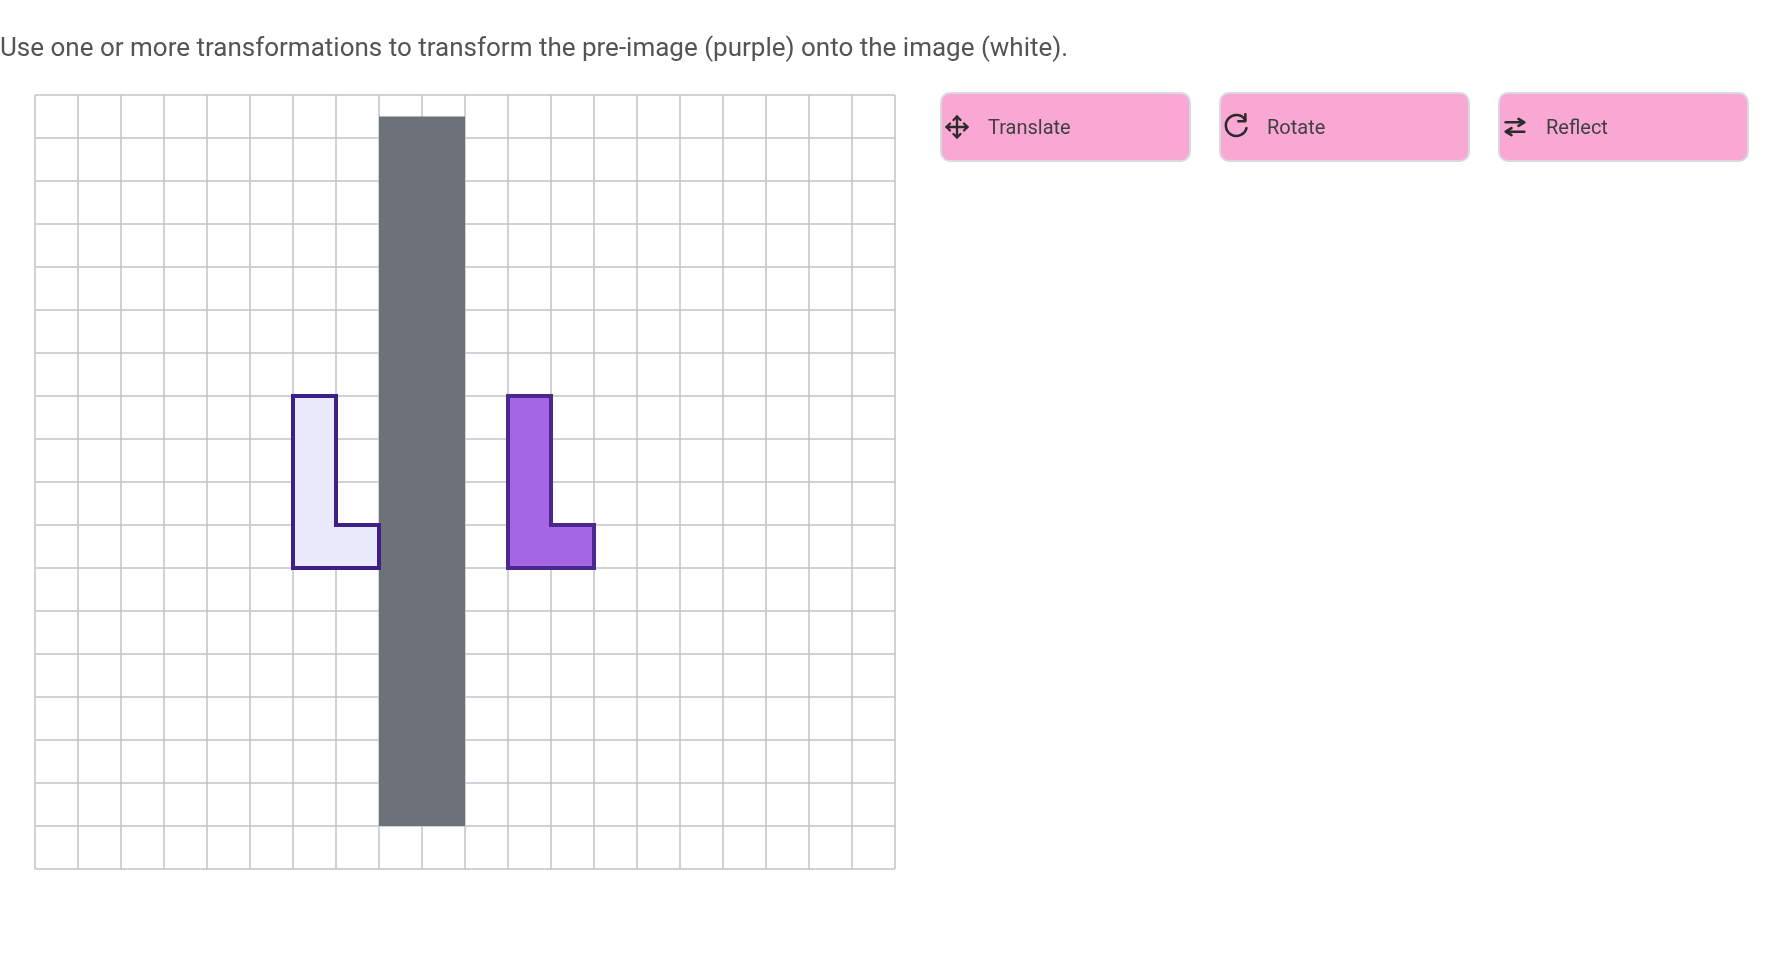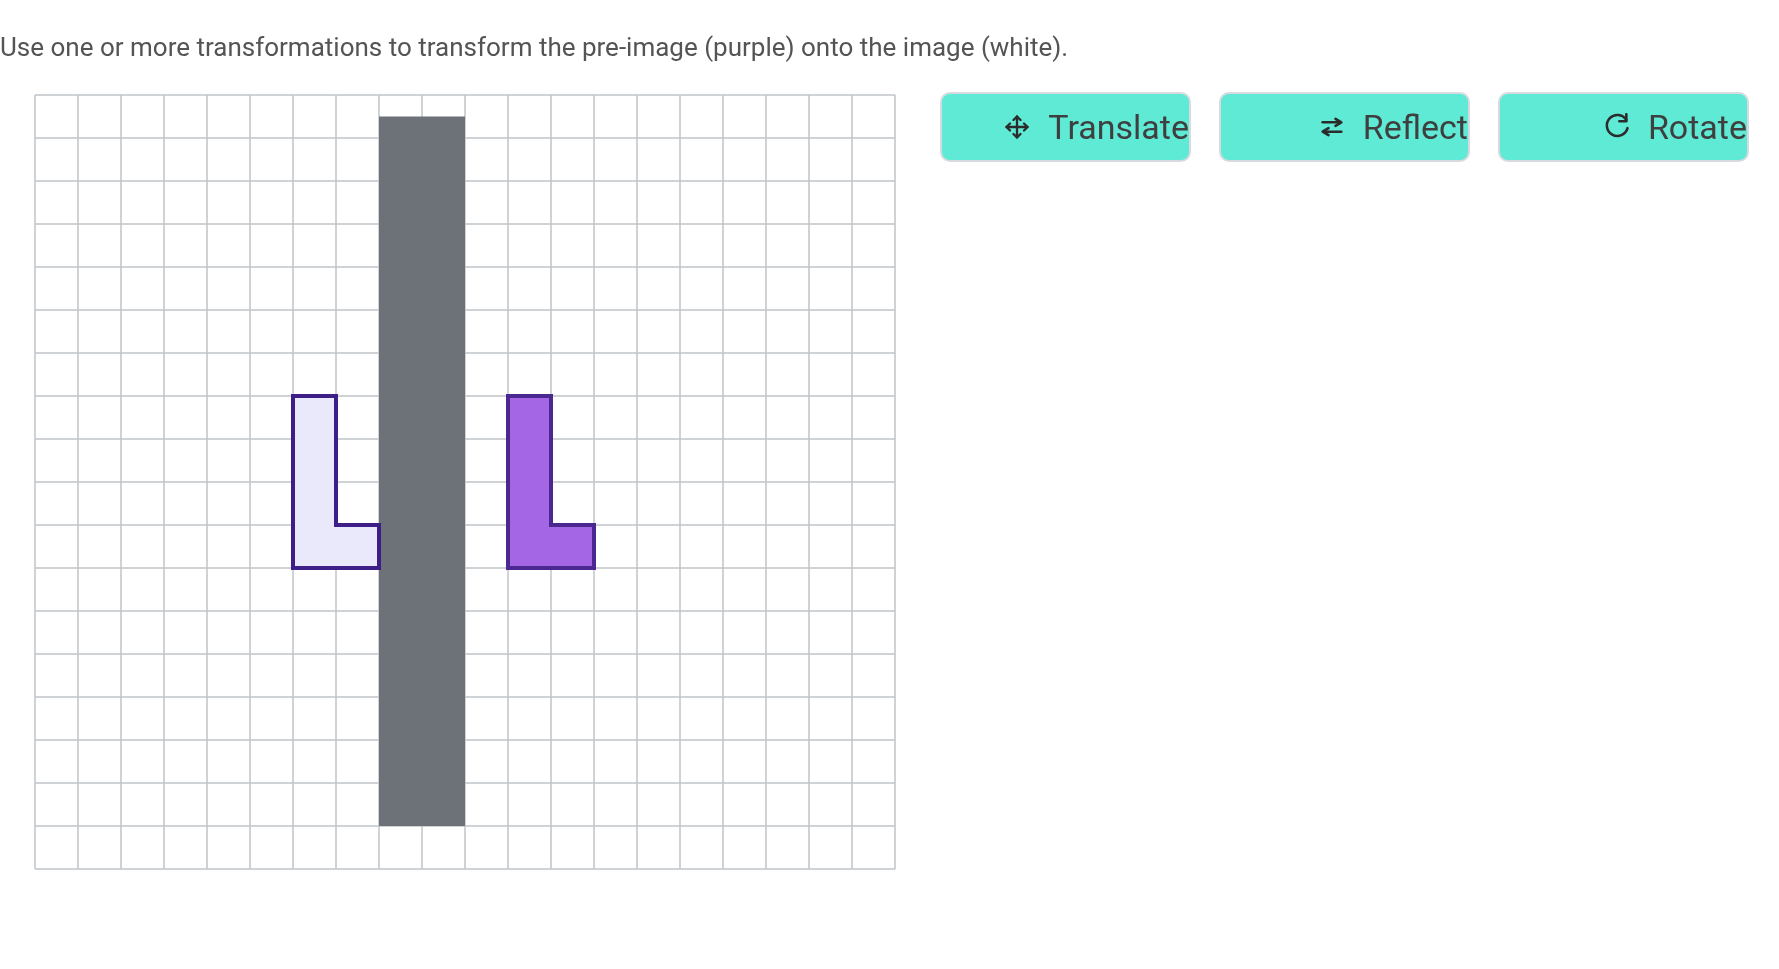--- a/index.html
+++ b/index.html
@@ -35,26 +35,26 @@
     display: flex;
     gap: 28px;
     flex: 1;
     padding-top: 2px;
   }
   .tbtn {
     flex: 1;
     height: 70px;
     border: 2px solid #d7dbe0;
     border-radius: 10px;
-    background: #5eead4;
+    background: #f9a8d4;
     display: flex;
     align-items: center;
-    justify-content: flex-end;
+    justify-content: flex-start;
     gap: 16px;
-    font-size: 34px;
+    font-size: 20px;
     color: #3f3f3f;
     cursor: pointer;
     user-select: none;
   }
   .tbtn .ico {
     width: 30px;
     height: 30px;
     display: flex;
     align-items: center;
     justify-content: center;
@@ -131,33 +131,33 @@
           <polyline points="6,9 3,12 6,15"></polyline>
           <polyline points="18,9 21,12 18,15"></polyline>
         </svg>
       </span>
       <span>Translate</span>
     </div>
 
     <div class="tbtn">
       <span class="ico">
         <svg width="28" height="28" viewBox="0 0 24 24" fill="none" stroke="currentColor" stroke-width="2.2" stroke-linecap="round" stroke-linejoin="round">
+          <path d="M20 6 A9 9 0 1 0 21 13"></path>
+          <polyline points="20,1 20,7 14,7"></polyline>
+        </svg>
+      </span>
+      <span>Rotate</span>
+    </div>
+
+    <div class="tbtn">
+      <span class="ico">
+        <svg width="28" height="28" viewBox="0 0 24 24" fill="none" stroke="currentColor" stroke-width="2.2" stroke-linecap="round" stroke-linejoin="round">
           <line x1="4" y1="8" x2="18" y2="8"></line>
           <polyline points="15,5 20,8 15,11" fill="none"></polyline>
           <line x1="20" y1="16" x2="6" y2="16"></line>
           <polyline points="9,13 4,16 9,19" fill="none"></polyline>
         </svg>
       </span>
       <span>Reflect</span>
     </div>
 
-    <div class="tbtn">
-      <span class="ico">
-        <svg width="28" height="28" viewBox="0 0 24 24" fill="none" stroke="currentColor" stroke-width="2.2" stroke-linecap="round" stroke-linejoin="round">
-          <path d="M20 6 A9 9 0 1 0 21 13"></path>
-          <polyline points="20,1 20,7 14,7"></polyline>
-        </svg>
-      </span>
-      <span>Rotate</span>
-    </div>
-
   </div>
 </div>
 
 </body></html>

